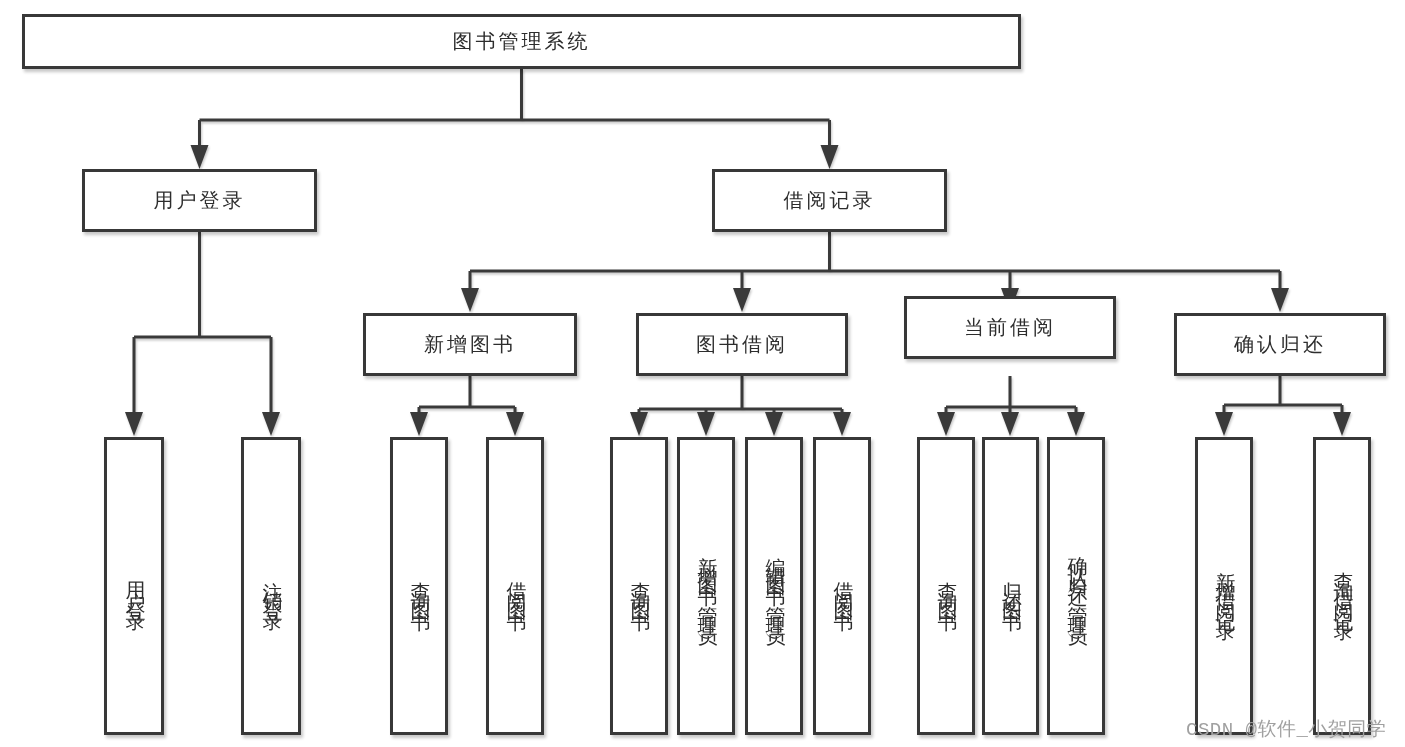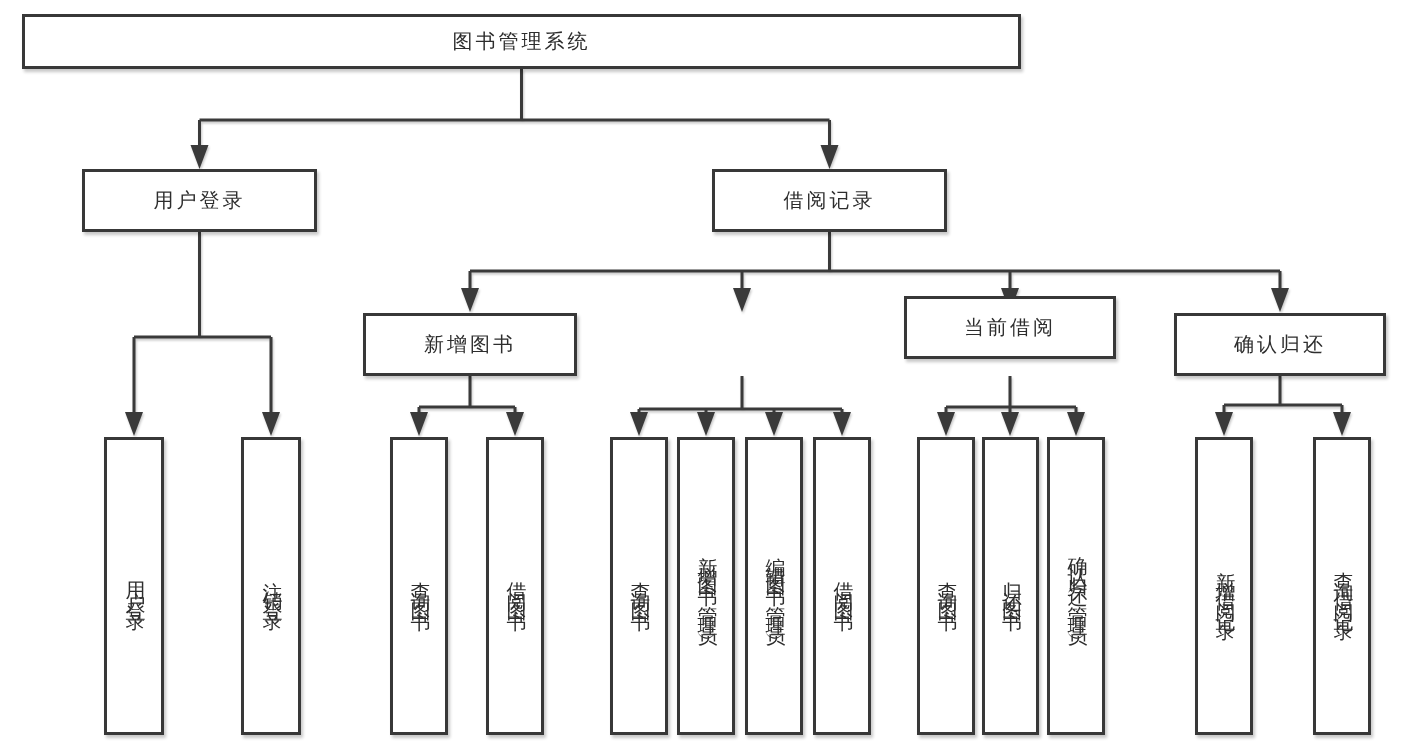--- a/index.html
+++ b/index.html
@@ -119,20 +119,23 @@
   <div class="box" style="left:82px;top:169px;width:235px;height:63px">
     <span class="lbl">用户登录</span>
   </div>
   <div class="box" style="left:712px;top:169px;width:235px;height:63px">
     <span class="lbl">借阅记录</span>
   </div>
 
   <div class="box" style="left:363px;top:313px;width:214px;height:63px">
     <span class="lbl">新增图书</span>
   </div>
+  <div class="box" style="left:636px;top:313px;width:212px;height:63px">
+    <span class="lbl">图书借阅</span>
+  </div>
   <div class="box" style="left:904px;top:296px;width:212px;height:63px">
     <span class="lbl">当前借阅</span>
   </div>
   <div class="box" style="left:1174px;top:313px;width:212px;height:63px">
     <span class="lbl">确认归还</span>
   </div>
 
   <div class="box" style="left:104px;top:437px;width:60px;height:298px">
     <span class="vlbl">用户登录</span>
   </div>
@@ -170,14 +173,15 @@
     <span class="vlbl">确认归还（管理员）</span>
   </div>
 
   <div class="box" style="left:1195px;top:437px;width:58px;height:298px">
     <span class="vlbl">新增借阅记录</span>
   </div>
   <div class="box" style="left:1313px;top:437px;width:58px;height:298px">
     <span class="vlbl">查询借阅记录</span>
   </div>
 
+  <div id="watermark">CSDN @软件_小贺同学</div>
 
 </div>
 
 </body></html>

